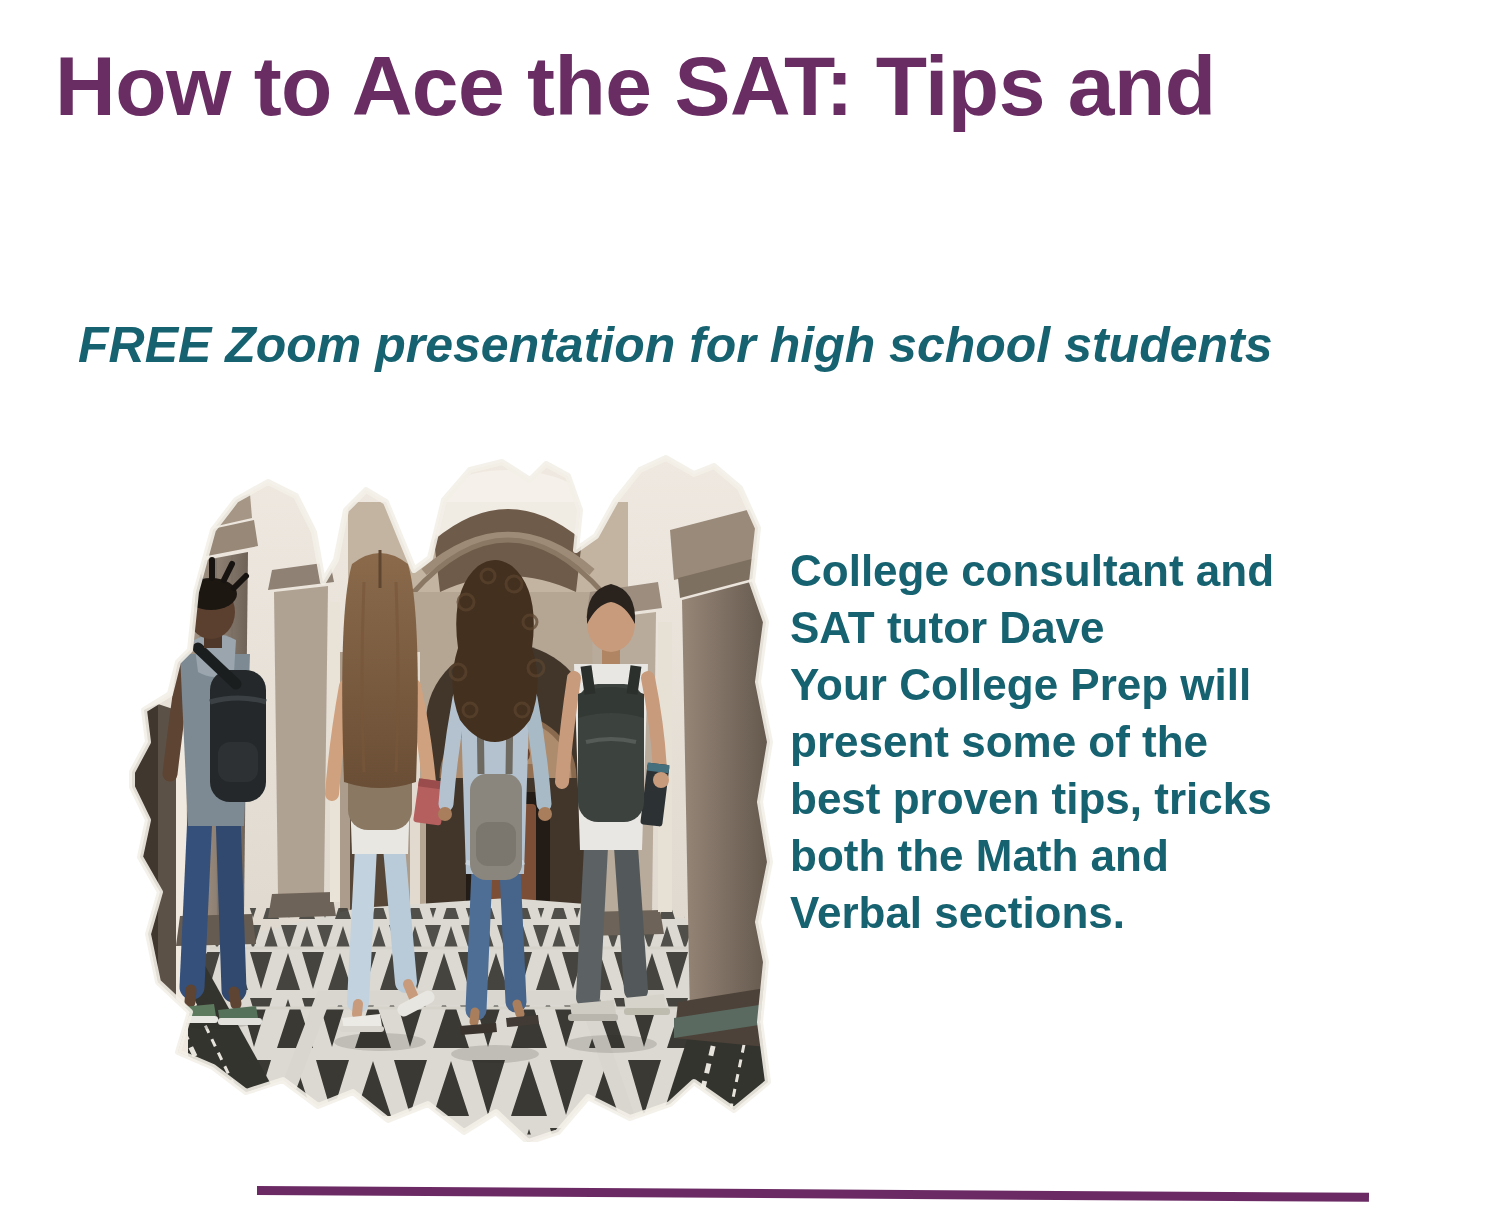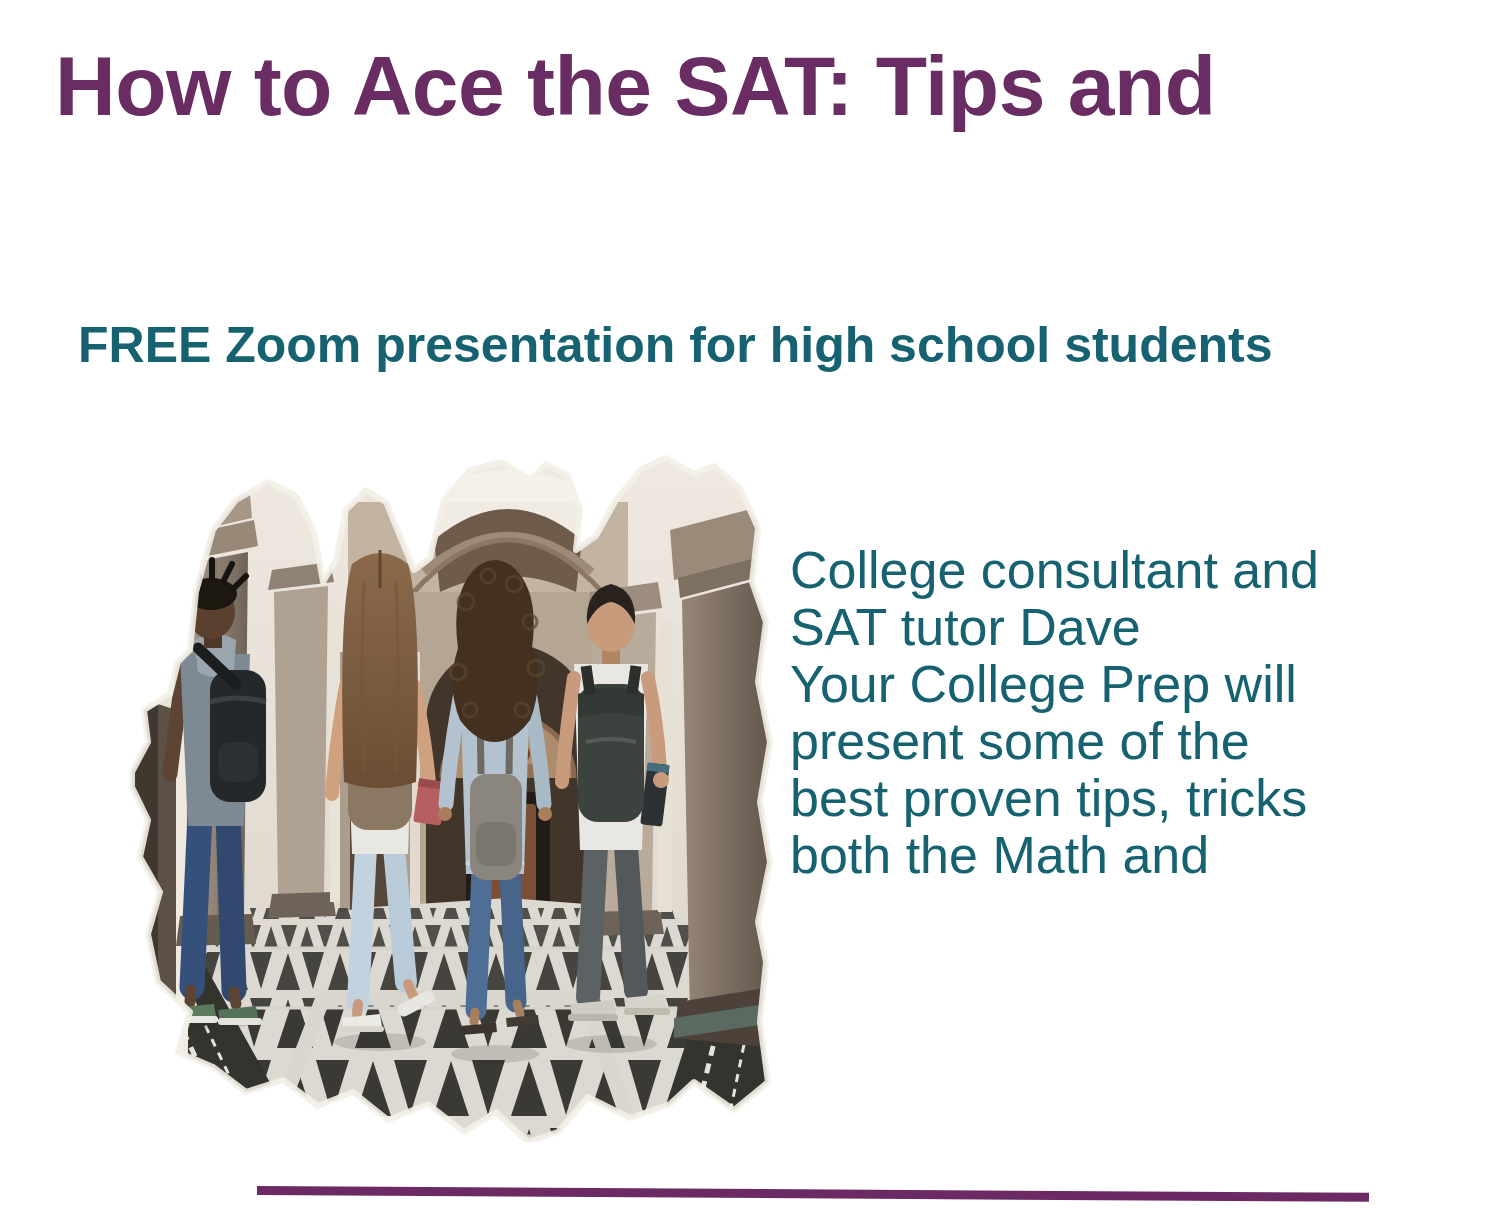--- a/index.html
+++ b/index.html
@@ -2,25 +2,25 @@
 <html style="--heading-purple: #6A2D63; --body-teal: #166270; --divider-purple: #6B2A64; --background: #FFFFFF;"><head>
 <meta charset="utf-8">
 <style>
   html,body{margin:0;padding:0;}
   body{background:var(--background,#fff);font-family:"Liberation Sans",sans-serif;}
   .poster{position:relative;width:1500px;height:1220px;background:var(--background,#fff);overflow:hidden;}
   .heading{position:absolute;left:55px;top:34px;margin:0;font-size:84px;line-height:105px;
            font-weight:bold;color:var(--heading-purple,#6A2D63);letter-spacing:-0.5px;}
   .heading span{display:block;}
   .subheading{position:absolute;left:78px;top:315px;font-size:50px;line-height:60px;
-              font-weight:bold;color:var(--body-teal,#166270);}
+              font-weight:bold;color:var(--body-teal,#166270);font-style:italic;}
   .photo{position:absolute;left:118px;top:442px;width:660px;height:700px;}
   .photo svg{display:block;}
-  .body-text{position:absolute;left:790px;top:542px;font-size:52px;line-height:57px;
-             font-weight:normal;color:var(--body-teal,#166270);width:640px;}
+  .body-text{position:absolute;left:790px;top:542px;font-size:44px;line-height:57px;
+             font-weight:bold;color:var(--body-teal,#166270);width:640px;}
   .body-text span{display:block;white-space:nowrap;}
   .divider{position:absolute;left:257px;top:1186px;width:1112px;height:9px;
            background:var(--divider-purple,#6B2A64);transform:rotate(0.35deg);
            transform-origin:left center;}
 </style>
 </head>
 <body>
 
 <div class="poster">
 
@@ -237,17 +237,18 @@
     </svg>
   </div>
 
   <div class="body-text">
     <span>College consultant and</span>
     <span>SAT tutor Dave</span>
     <span>Your College Prep will</span>
     <span>present some of the</span>
     <span>best proven tips, tricks</span>
     <span>both the Math and</span>
+    <span>Verbal sections.</span>
   </div>
 
   <div class="divider"></div>
 
 </div>
 
 </body></html>

